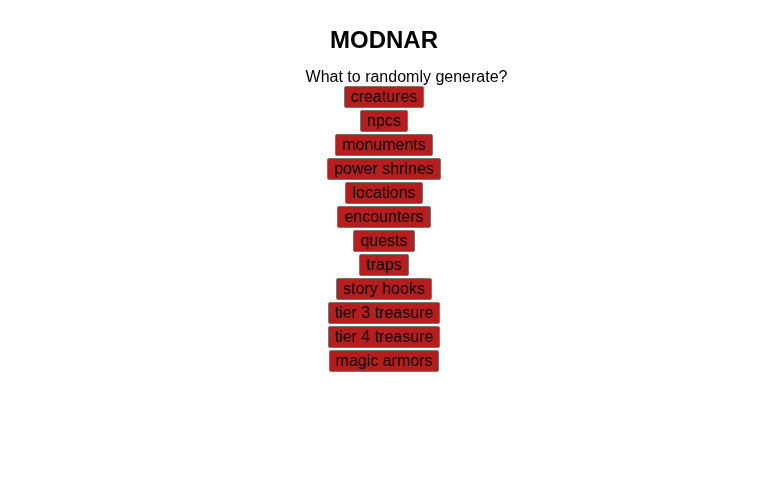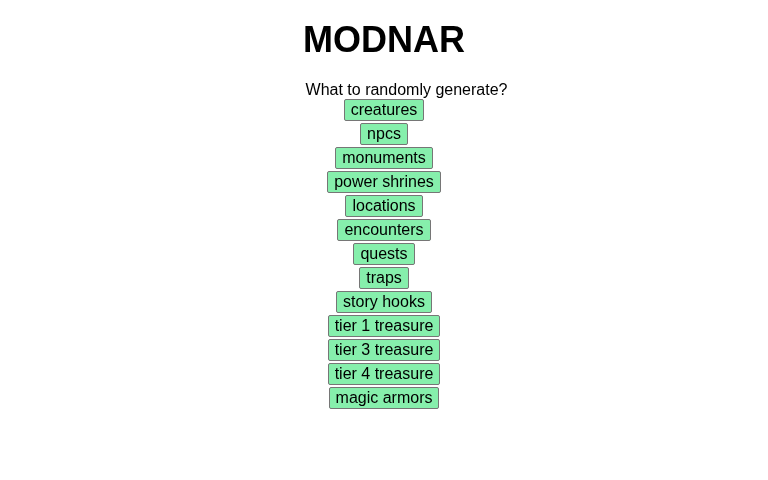--- a/index.html
+++ b/index.html
@@ -1,28 +1,28 @@
 <!DOCTYPE html>
 <html><head>
 <meta charset="utf-8">
 <style>
   html, body { margin: 0; padding: 0; background: #ffffff; }
   body { width: 768px; height: 480px; overflow: hidden; font-family: "Liberation Sans", sans-serif; color: #000; }
   .page { text-align: center; }
-  h1 { font-size: 36px; font-weight: bold; margin: 21px 0 0 0; line-height: 37px; }
-  .prompt { font-size: 16px; margin-top: 23px; line-height: 18px; padding-left: 45px; }
+  h1 { font-size: 24px; font-weight: bold; margin: 21px 0 0 0; line-height: 37px; }
+  .prompt { font-size: 16px; margin-top: 10px; line-height: 18px; padding-left: 45px; }
   .btns { display: flex; flex-direction: column; align-items: center; }
   button {
     font-family: "Liberation Sans", sans-serif;
     font-size: 16px;
     line-height: 18px;
     padding: 1px 6px;
     margin: 0 0 2px 0;
     height: 22px;
-    background: #86efac;
+    background: #b91c1c;
     border: 1px solid #767676;
     border-radius: 2px;
     color: #000;
     cursor: pointer;
   }
 </style>
 </head>
 <body>
 
 <div class="page">
@@ -31,18 +31,17 @@
   <div class="btns">
     <button>creatures</button>
     <button>npcs</button>
     <button>monuments</button>
     <button>power shrines</button>
     <button>locations</button>
     <button>encounters</button>
     <button>quests</button>
     <button>traps</button>
     <button>story hooks</button>
-    <button>tier 1 treasure</button>
     <button>tier 3 treasure</button>
     <button>tier 4 treasure</button>
     <button>magic armors</button>
   </div>
 </div>
 
 </body></html>

